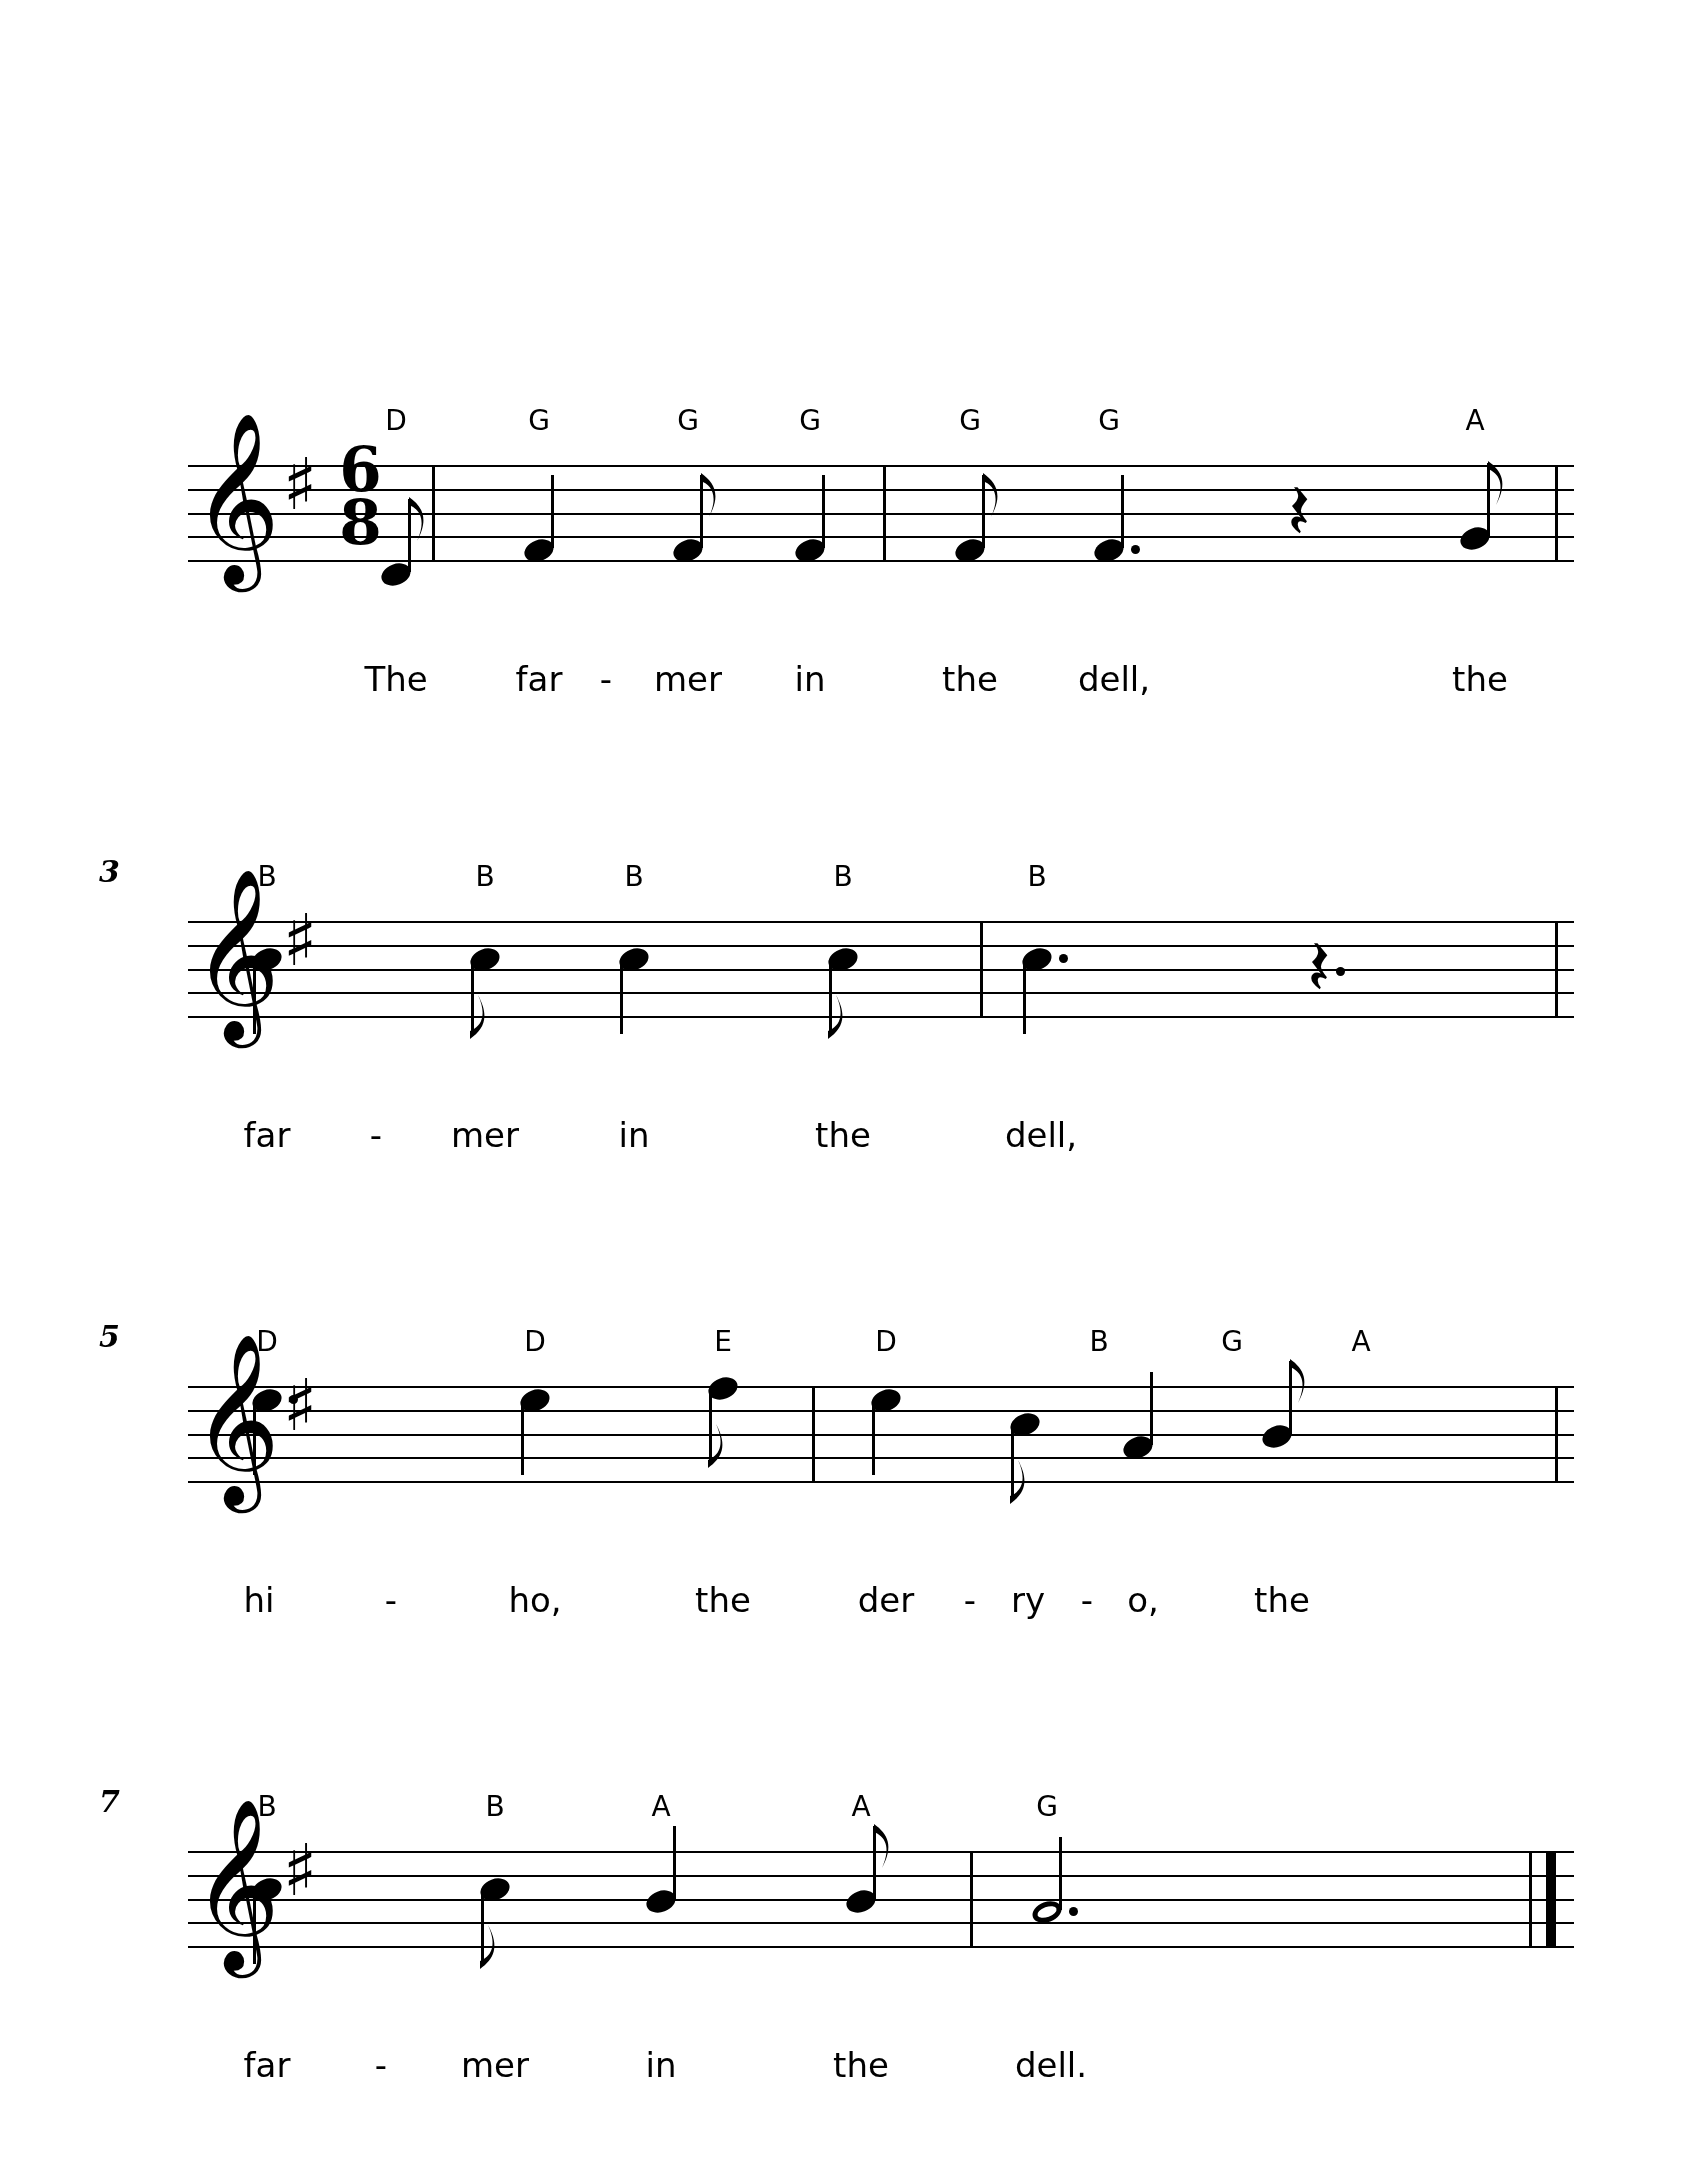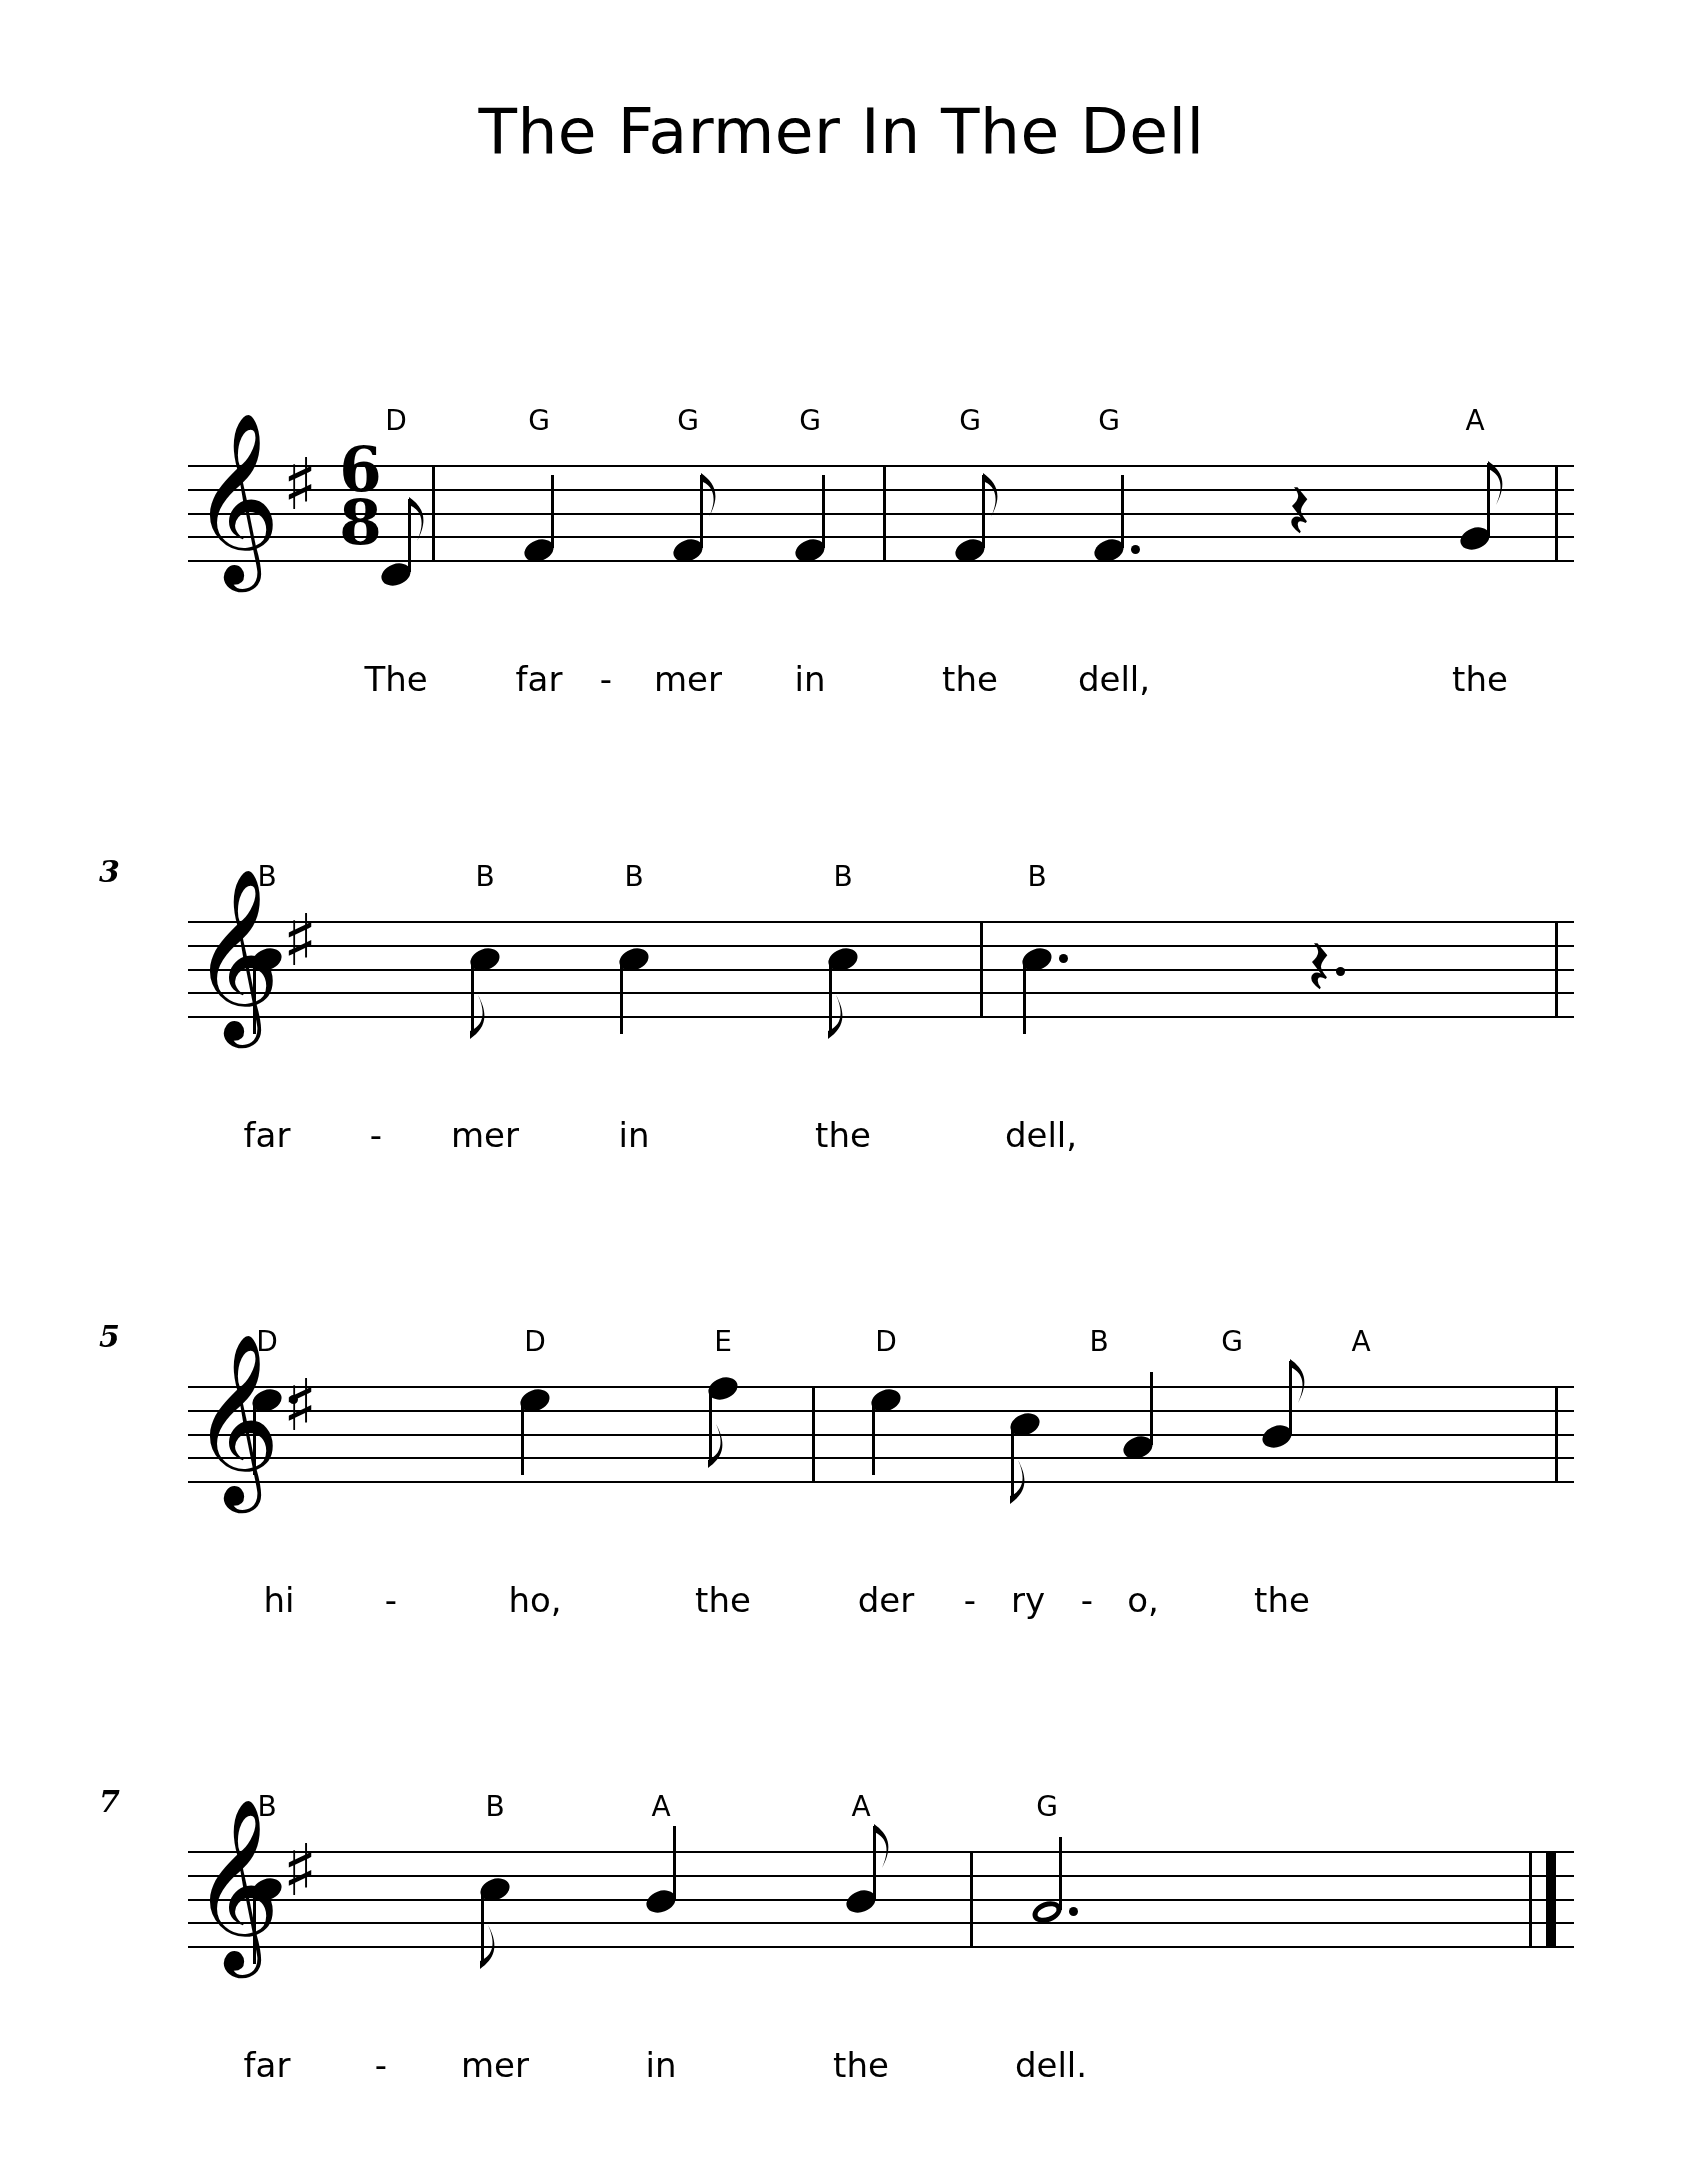--- a/index.html
+++ b/index.html
@@ -204,21 +204,20 @@
     transform: translateX(-50%);
     white-space: nowrap;
     font-family: "DejaVu Sans", sans-serif;
   }
 </style>
 </head>
 <body>
 
 <div class="sheet">
 
-  <div class="title">The Farmer In The Dell</div>
 
   <div class="system sys1">
     <div class="staff">
       <div class="line l0"></div>
       <div class="line l1"></div>
       <div class="line l2"></div>
       <div class="line l3"></div>
       <div class="line l4"></div>
 
       <div class="clef">𝄞</div>
@@ -419,21 +418,21 @@
         <div class="stem up"></div>
       </div>
       <div class="note" style="left:1089px; top:50px">
         <div class="head"></div>
         <div class="stem up"></div>
         <svg class="flag up" viewBox="0 0 22 44">
           <path d="M0,0 C14,10 20,22 8,44 C18,22 10,12 0,8 Z" fill="#000"></path>
         </svg>
       </div>
 
-      <div class="lyric" style="left:91px">hi</div>
+      <div class="lyric" style="left:71px">hi</div>
       <div class="lyric" style="left:203px">-</div>
       <div class="lyric" style="left:347px">ho,</div>
       <div class="lyric" style="left:535px">the</div>
       <div class="lyric" style="left:698px">der</div>
       <div class="lyric" style="left:782px">-</div>
       <div class="lyric" style="left:840px">ry</div>
       <div class="lyric" style="left:899px">-</div>
       <div class="lyric" style="left:955px">o,</div>
       <div class="lyric" style="left:1094px">the</div>
     </div>

